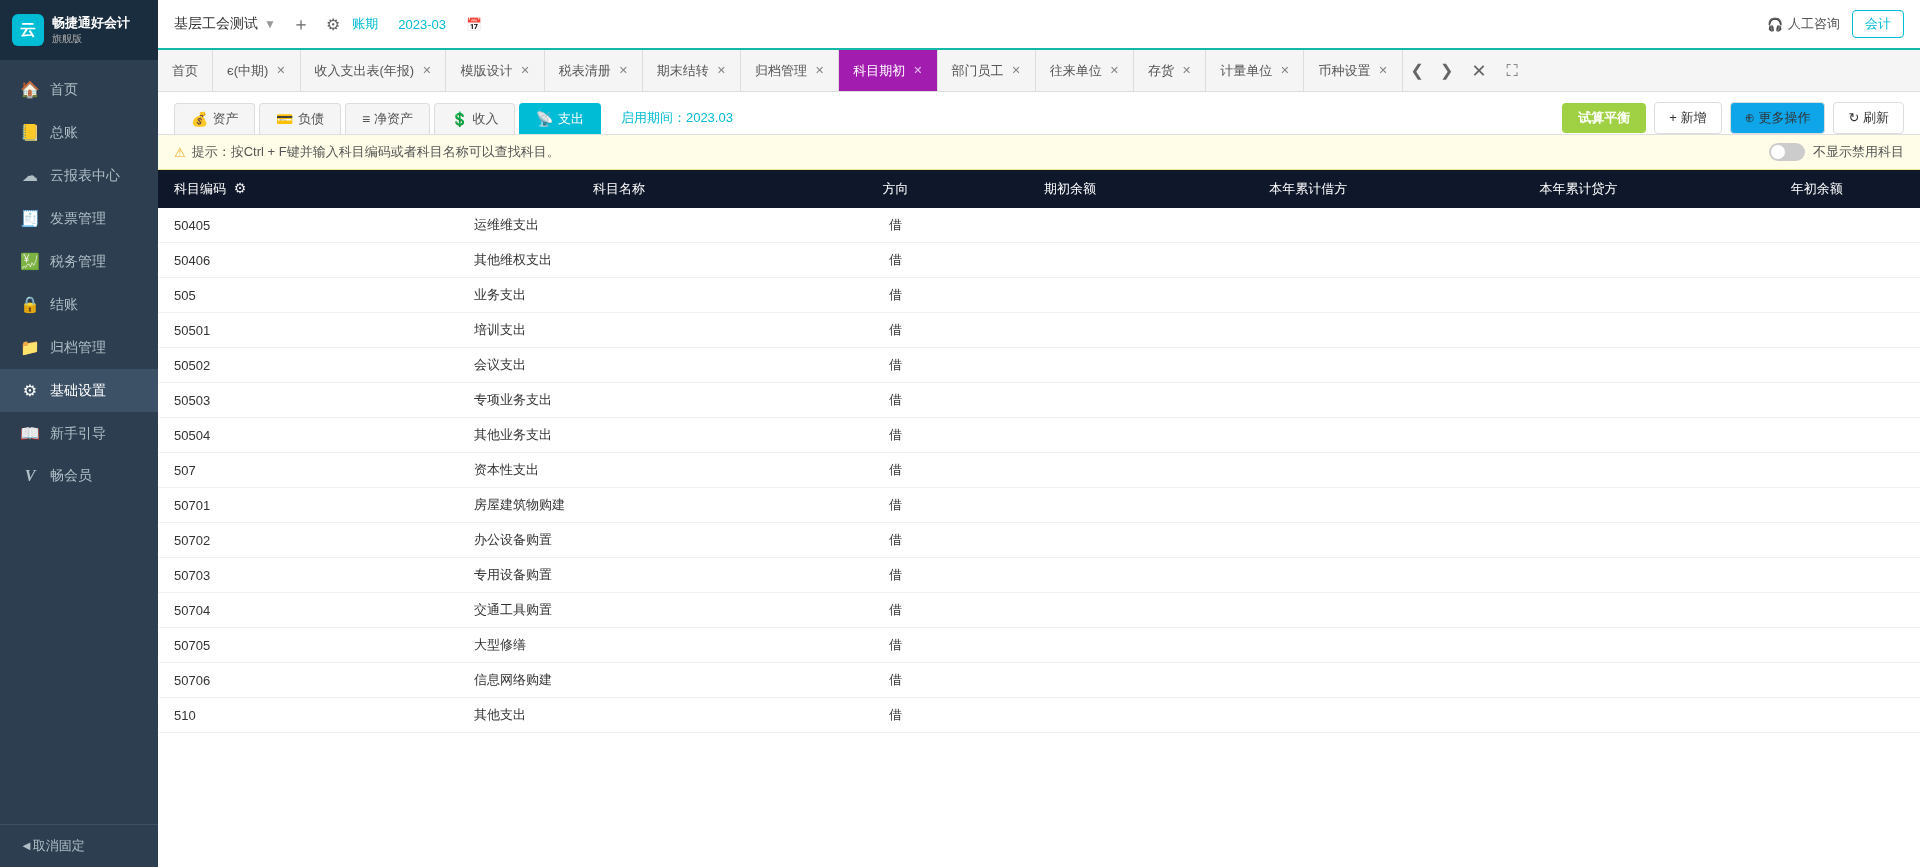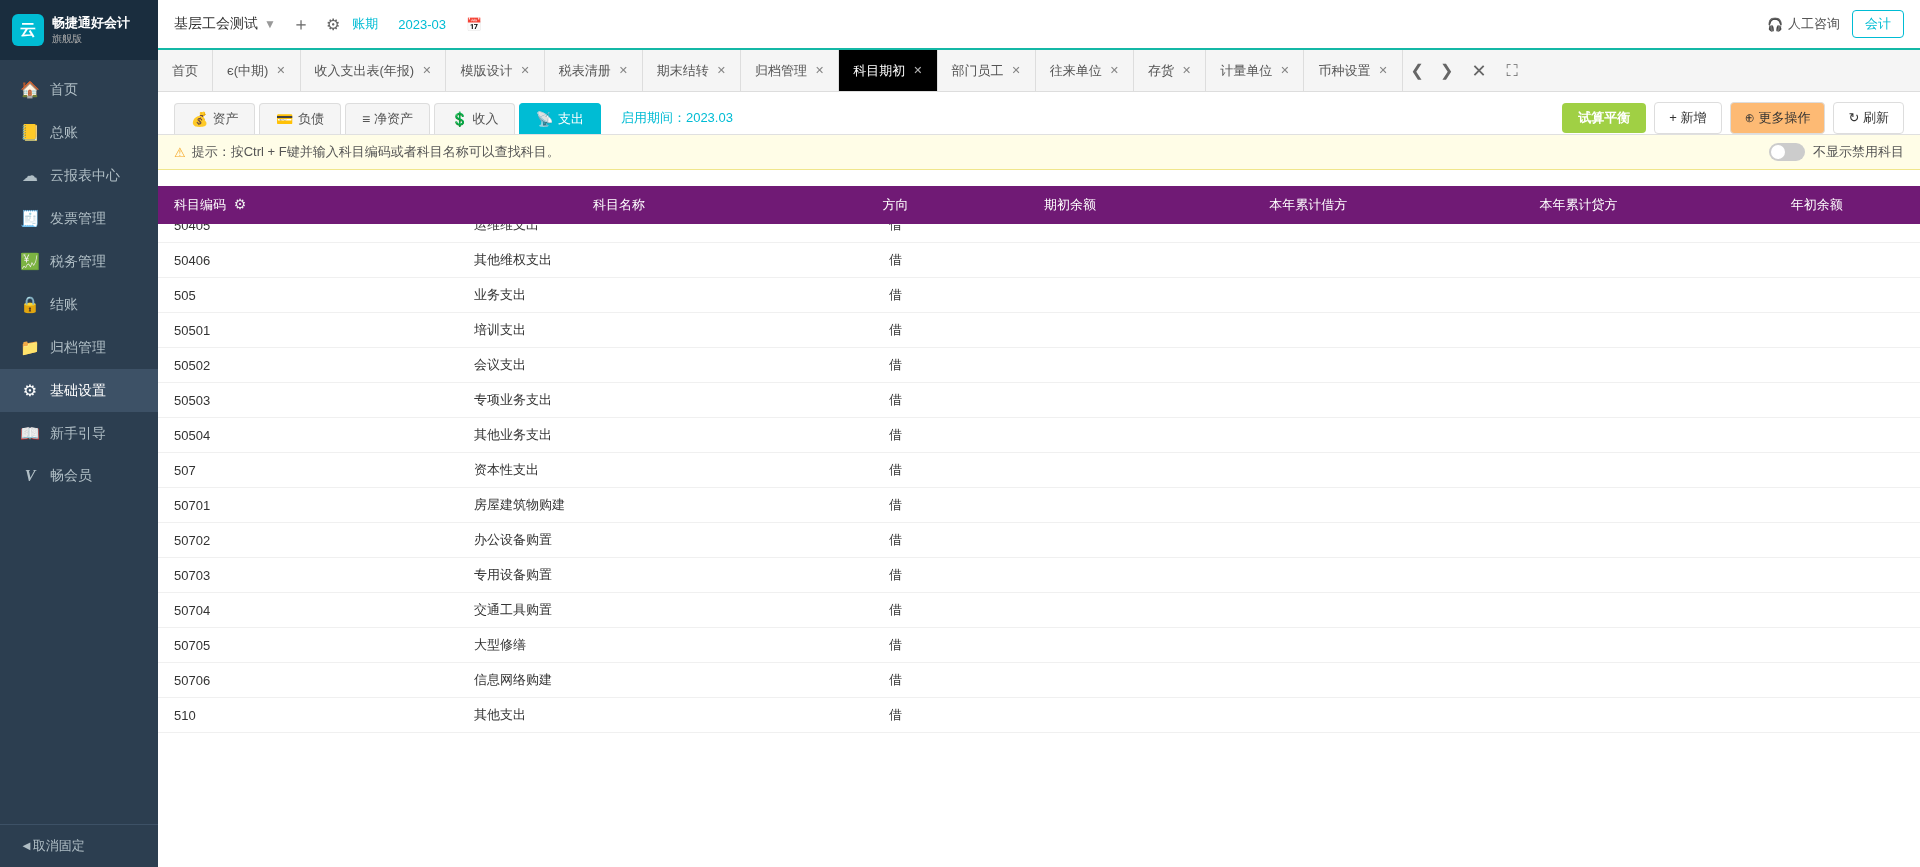--- a/index.html
+++ b/index.html
@@ -81,21 +81,21 @@
       display: flex; align-items: stretch; border-bottom: 1px solid #ddd;
       overflow: hidden; flex-shrink: 0;
     }
     .tab {
       display: flex; align-items: center; gap: 6px;
       padding: 0 14px; font-size: 13px; color: #555;
       cursor: pointer; white-space: nowrap; border-right: 1px solid #ddd;
       position: relative;
     }
     .tab.active {
-      background: #000000; color: white;
+      background: #a21caf; color: white;
     }
     .tab-close {
       font-size: 11px; color: inherit; opacity: 0.7;
       cursor: pointer; margin-left: 2px;
     }
     .tabs-nav-btn {
       padding: 0 8px; display: flex; align-items: center;
       cursor: pointer; color: #666; font-size: 16px;
     }
     .tab-close-all {
@@ -136,21 +136,21 @@
       font-weight: bold;
     }
     .btn-new {
       display: flex; align-items: center; gap: 4px;
       padding: 6px 14px; border: 1px solid #ddd; border-radius: 4px;
       background: white; font-size: 13px; cursor: pointer; color: #333;
     }
     .btn-more {
       display: flex; align-items: center; gap: 4px;
       padding: 6px 14px; border: 1px solid #ddd; border-radius: 4px;
-      background: #fdba74; font-size: 13px; cursor: pointer; color: #333;
+      background: #0ea5e9; font-size: 13px; cursor: pointer; color: #333;
     }
     .btn-refresh {
       display: flex; align-items: center; gap: 4px;
       padding: 6px 14px; border: 1px solid #ddd; border-radius: 4px;
       background: white; font-size: 13px; cursor: pointer; color: #333;
     }
 
     
     .notice-bar {
       display: flex; align-items: center; padding: 8px 16px;
@@ -166,21 +166,21 @@
     .toggle-knob {
       width: 14px; height: 14px; background: white;
       border-radius: 50%; position: absolute; top: 2px; left: 2px;
     }
     .notice-toggle-label { font-size: 13px; color: #555; }
 
     
     .table-wrap { flex: 1; overflow-y: auto; }
     table { width: 100%; border-collapse: collapse; }
     thead tr {
-      background: #701a75; color: white; position: sticky; top: 16px; z-index: 2; margin-top: 24px;
+      background: #0f172a; color: white; position: sticky; top: 0; z-index: 2; margin-top: 24px;
     }
     thead th {
       padding: 10px 16px; font-size: 13px; font-weight: 500;
       text-align: center; white-space: nowrap;
     }
     thead th:first-child { text-align: left; padding-left: 16px; }
     tbody tr { border-bottom: 1px solid #f0f0f0; }
     tbody td { padding: 8px 16px; font-size: 13px; color: #333; text-align: center; }
     tbody td:first-child { text-align: left; }
     tbody td:nth-child(2) { text-align: left; padding-left: 60px; }

